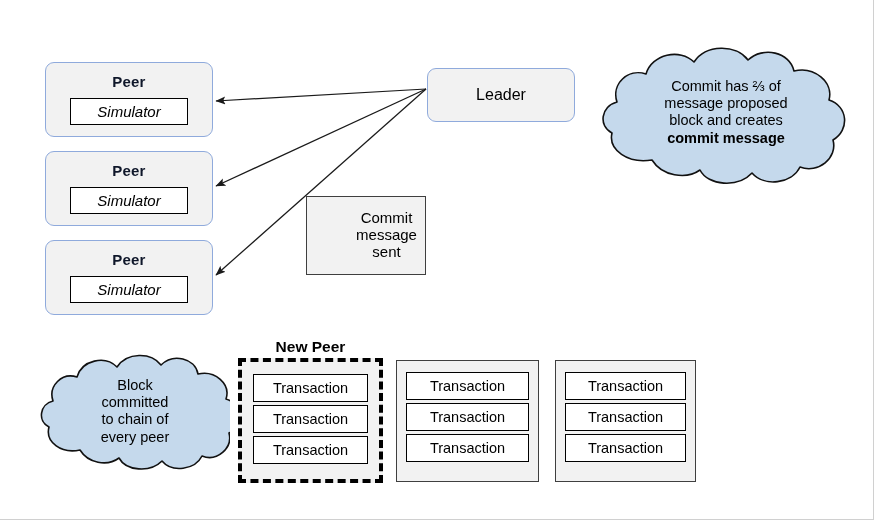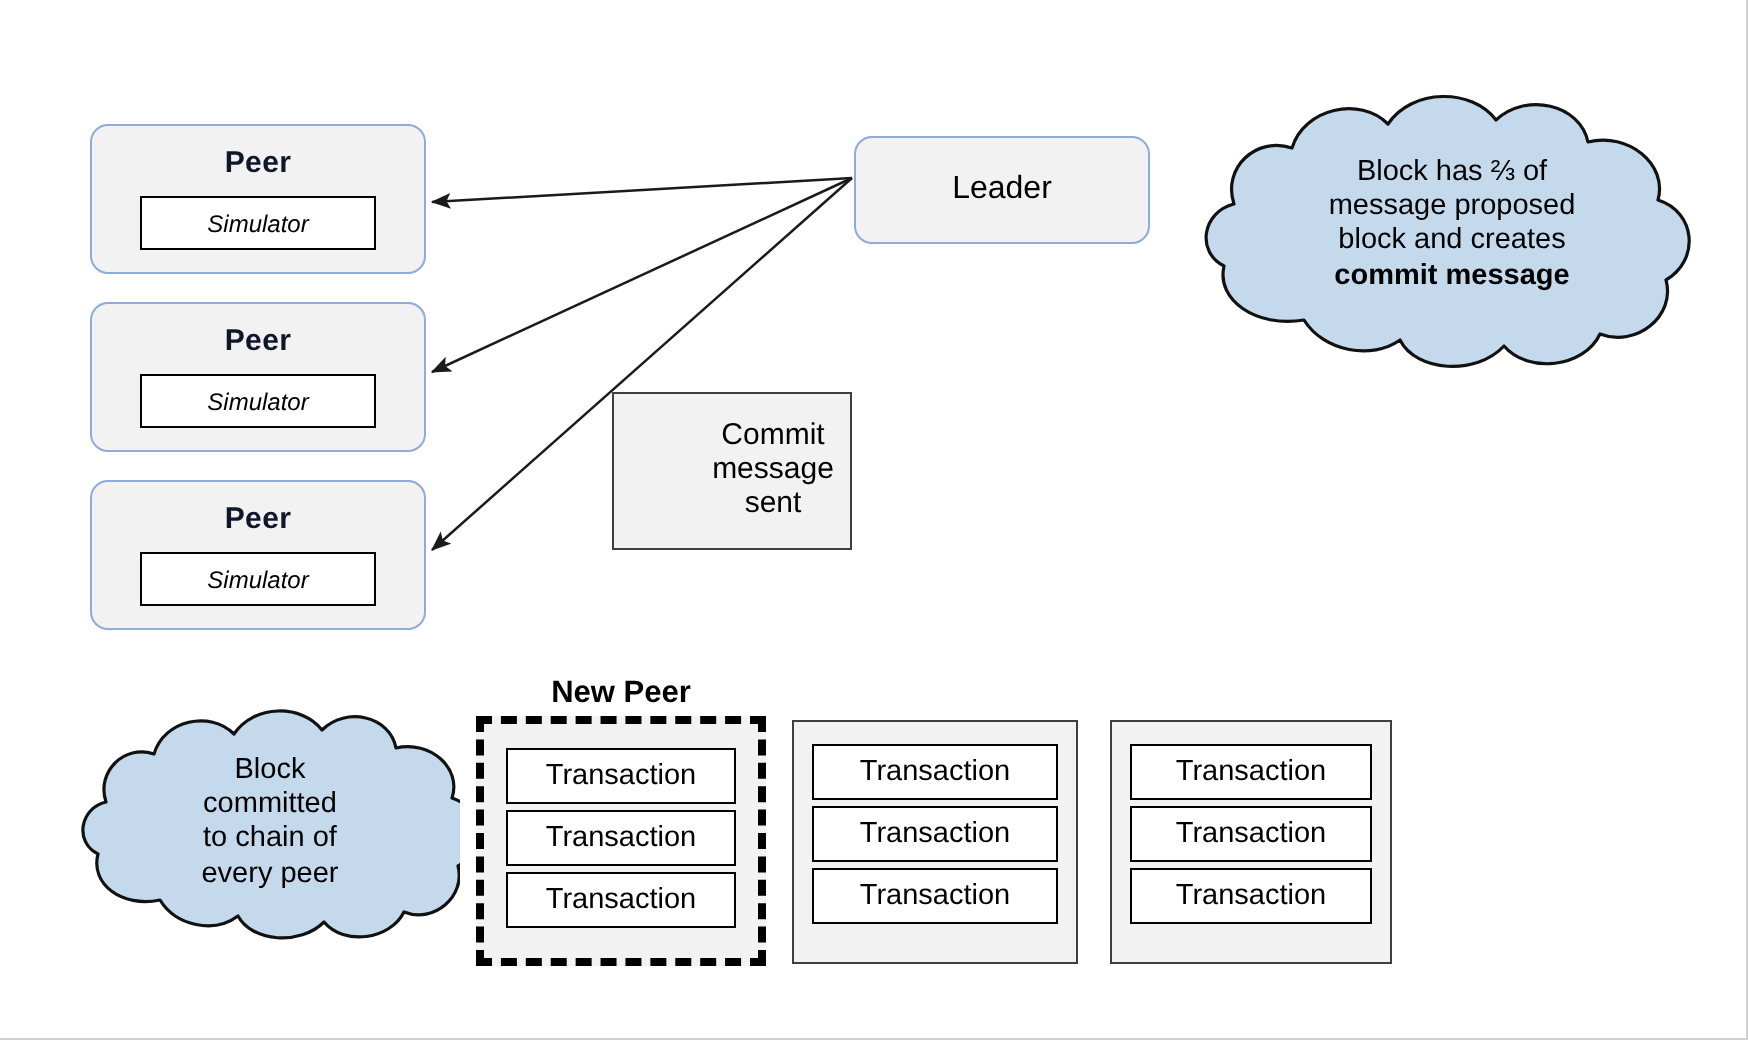--- a/index.html
+++ b/index.html
@@ -49,21 +49,21 @@
   }
   .sim-box {
     position: absolute;
     background: #ffffff;
     border: 1.5px solid #000000;
     box-sizing: border-box;
     display: flex;
     align-items: center;
     justify-content: center;
     font-style: italic;
-    font-size: 12px;
+    font-size: 15px;
     color: #000;
   }
 
   
   .note-box {
     position: absolute;
     background: #F2F2F2;
     border: 1px solid #3f3f3f;
     box-sizing: border-box;
     display: flex;
@@ -189,21 +189,21 @@
         C 106,4 136,4 148,20
         C 163,6 190,12 194,31
         C 214,26 234,42 229,60
         C 248,66 250,90 233,100
         C 238,118 218,134 200,127
         C 192,144 164,147 152,133
         C 138,148 108,146 100,130
         C 86,140 62,136 52,120 Z" fill="#C5D9EC" stroke="#111111" stroke-width="1.6" stroke-linejoin="round"></path>
     </svg>
     <div class="cloud-text" style="top:49%;">
-      <div>Block has ⅔ of</div>
+      <div>Commit has ⅔ of</div>
       <div>message proposed</div>
       <div>block and creates</div>
       <div class="b">commit message</div>
     </div>
   </div>
 
   <div class="cloud" style="left:40px; top:350px; width:190px; height:123px;">
     <svg width="190" height="123" viewBox="0 0 190 123" xmlns="http://www.w3.org/2000/svg">
       <path d="
         M 40,100

